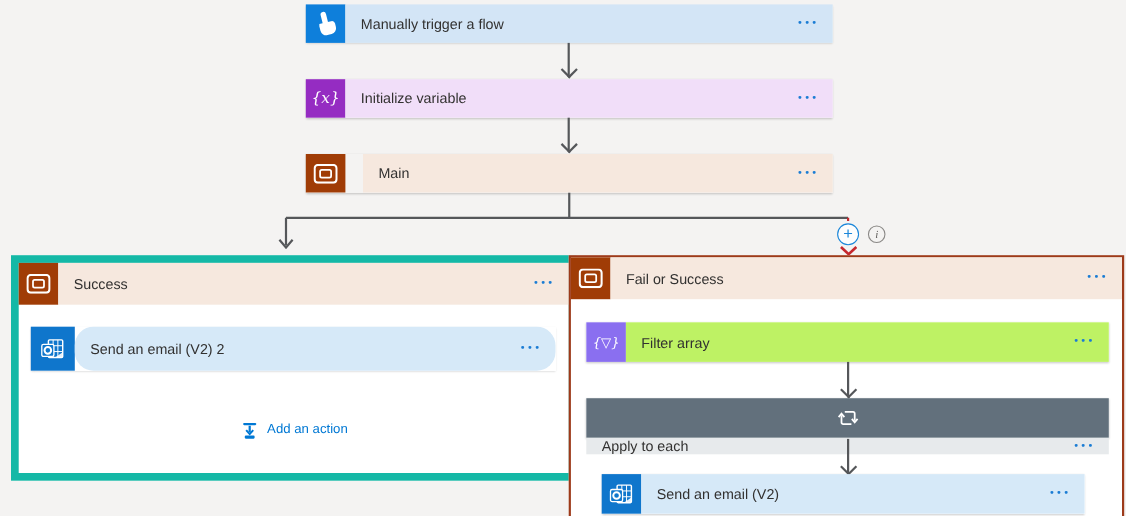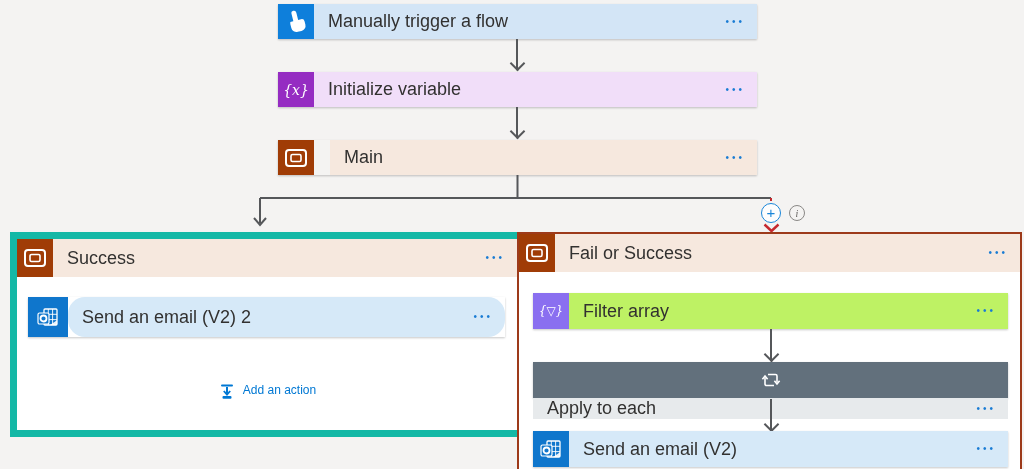--- a/index.html
+++ b/index.html
@@ -16,21 +16,21 @@
     cursor:pointer;
   }
   .icon-sq{
     flex:0 0 36px;display:flex;align-items:center;justify-content:center;
     color:#fff;
   }
   .card-body{
     flex:1;display:flex;align-items:center;position:relative;
     padding-left:14px;
   }
-  .card-label{font-size:18px;color:#323130;white-space:nowrap;}
+  .card-label{font-size:13px;color:#323130;white-space:nowrap;}
   .more{
     position:absolute;right:10px;top:50%;transform:translateY(-50%);
     border:none;background:transparent;color:#1a7cd4;
     font-size:10px;letter-spacing:3px;line-height:1;padding:4px 2px;cursor:pointer;
     font-family:inherit;
   }
   
   .vconn{position:absolute;width:2px;background:#55575a;}
   .vconn::after{
     content:'';position:absolute;bottom:1px;left:-4.2px;width:9px;height:9px;
@@ -203,21 +203,21 @@
         </svg>
       </div>
       <div class="card-body" style="background:#e7eaec;">
         <span class="card-label">Apply to each</span>
         <button class="more">•••</button>
       </div>
     </div>
 
     <div class="vconn" style="left:251px;top:165px;height:32px;"></div>
 
-    <div class="card" style="left:14px;top:197px;width:475px;height:36px;justify-content:center;">
+    <div class="card" style="left:28px;top:197px;width:439px;height:36px;justify-content:center;">
       <div class="icon-sq" style="background:#0f76cc;">
         <svg width="24" height="24" viewBox="0 0 24 24">
           <rect x="8" y="4" width="13" height="16" rx="1" fill="none" stroke="#fff" stroke-width="1.3"></rect>
           <path d="M8 9.3 H21 M8 14.6 H21 M12.3 4 V20 M16.6 4 V20" stroke="#fff" stroke-width="0.9" fill="none"></path>
           <path d="M14 20 L21 15.2 V20 Z" fill="#fff" opacity="0.9"></path>
           <rect x="2" y="8" width="11" height="11" rx="1.5" fill="#0f76cc" stroke="#fff" stroke-width="1.2"></rect>
           <circle cx="7.5" cy="13.5" r="3" fill="none" stroke="#fff" stroke-width="1.8"></circle>
         </svg>
       </div>
       <div class="card-body" style="background:#d6e9f8;">

